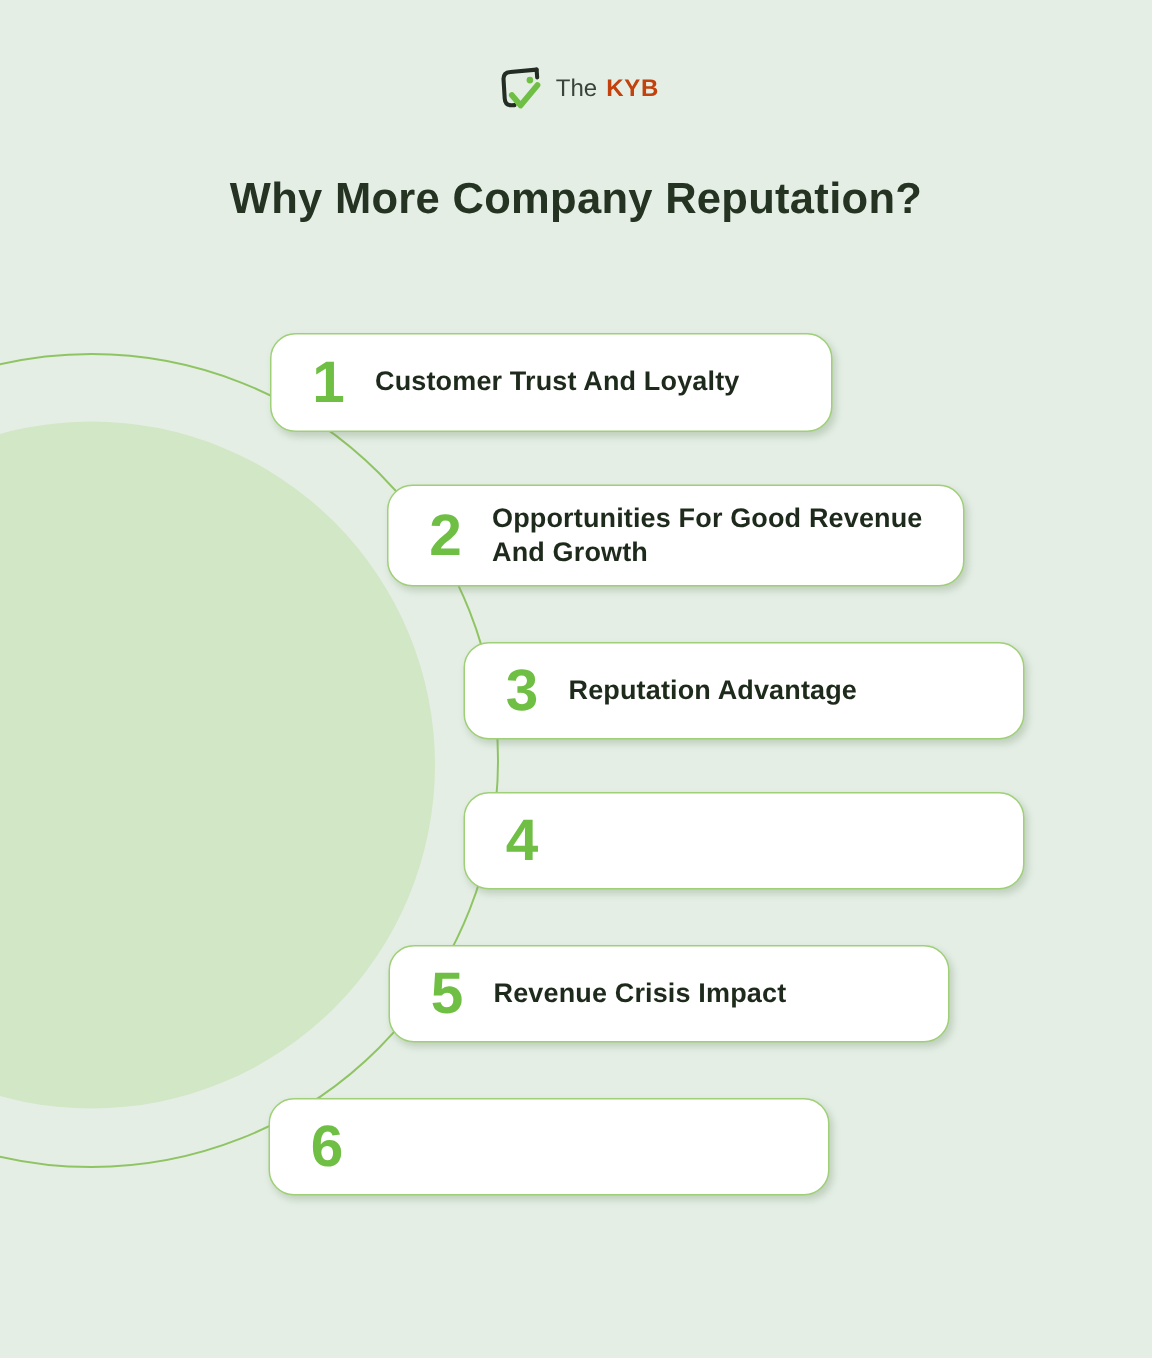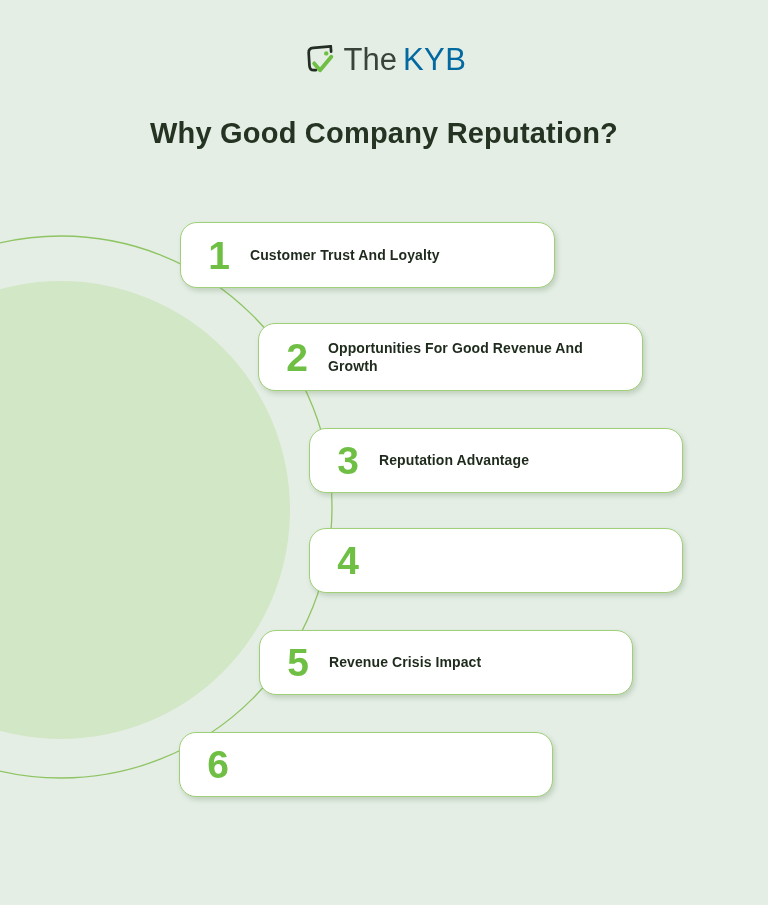--- a/index.html
+++ b/index.html
@@ -35,30 +35,30 @@
     display: flex;
     justify-content: center;
     align-items: center;
     gap: 9px;
     z-index: 2;
   }
   .logo-text {
     display: flex;
     align-items: baseline;
     gap: 6px;
-    font-size: 31px;
+    font-size: 16px;
     line-height: 1;
   }
   .logo-the {
     font-weight: 400;
     color: #3a433a;
   }
   .logo-kyb {
-    font-weight: 400;
-    color: #0369a1;
+    font-weight: 700;
+    color: #c2410c;
     letter-spacing: 0.5px;
   }
   
   .title {
     position: absolute;
     top: 117px;
     left: 0;
     width: 768px;
     text-align: center;
     font-size: 29px;
@@ -83,21 +83,21 @@
   }
   .card-number {
     font-size: 39px;
     font-weight: 700;
     color: #6fbf44;
     line-height: 1;
     min-width: 28px;
     text-align: center;
   }
   .card-label {
-    font-size: 14px;
+    font-size: 18px;
     font-weight: 700;
     color: #1e2b1c;
     line-height: 1.3;
     letter-spacing: 0.1px;
   }
   .c1 { left: 180px; top: 222px; width: 375px; height: 66px; }
   .c2 { left: 258px; top: 323px; width: 385px; height: 68px; }
   .c3 { left: 309px; top: 428px; width: 374px; height: 65px; }
   .c4 { left: 309px; top: 528px; width: 374px; height: 65px; }
   .c5 { left: 259px; top: 630px; width: 374px; height: 65px; }
@@ -119,21 +119,21 @@
       <path d="M29.6 4.0 L30.0 9.4" fill="none" stroke="#232d23" stroke-width="2.8" stroke-linecap="round"></path>
       <circle cx="25.0" cy="11.2" r="2.3" fill="#6fbf44"></circle>
       <path d="M12.6 21.5 L18.6 28.6 L30.2 14.6" fill="none" stroke="#6fbf44" stroke-width="4" stroke-linecap="round" stroke-linejoin="round"></path>
     </svg>
     <span class="logo-text">
       <span class="logo-the">The</span>
       <span class="logo-kyb">KYB</span>
     </span>
   </div>
 
-  <div class="title">Why Good Company Reputation?</div>
+  <div class="title">Why More Company Reputation?</div>
 
   <div class="card c1">
     <span class="card-number">1</span>
     <span class="card-label">Customer Trust And Loyalty</span>
   </div>
 
   <div class="card c2">
     <span class="card-number">2</span>
     <span class="card-label">Opportunities For Good Revenue And Growth</span>
   </div>

